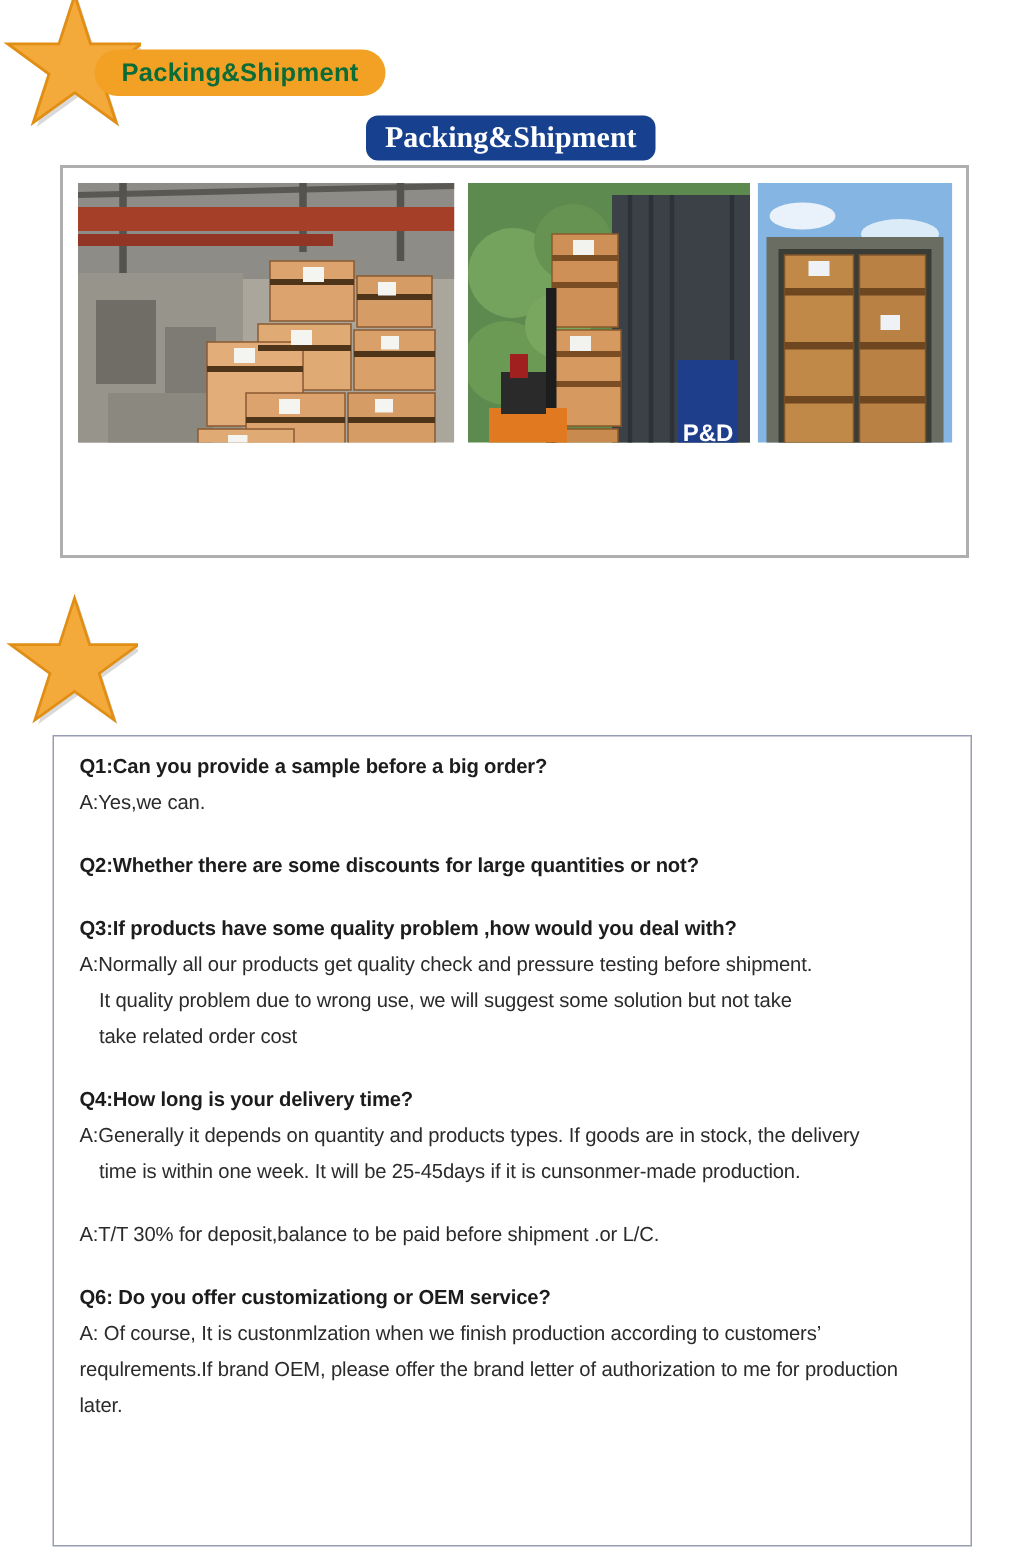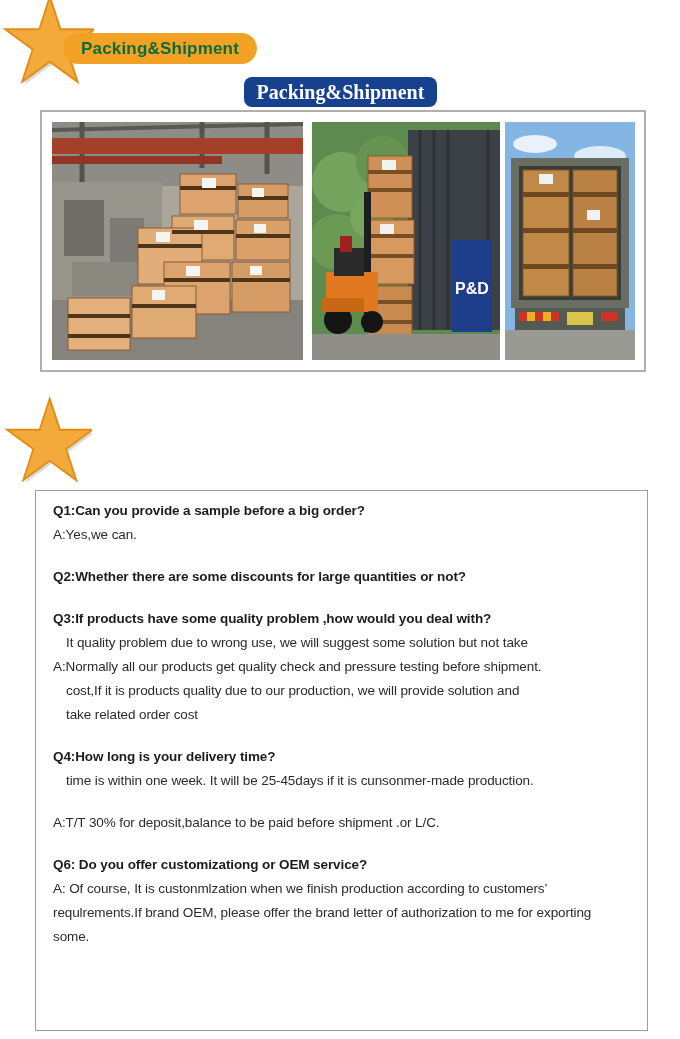--- a/index.html
+++ b/index.html
@@ -29,21 +29,21 @@
   .title-blue .title-label{
     color:#ffffff;font-family:"Liberation Serif","DejaVu Serif",serif;
     font-weight:bold;font-size:20px;
   }
   
   .photo-box{
     position:absolute;left:40px;top:110px;width:606px;height:262px;
     border:2px solid var(--photo-border,#b0afae);background:#fff;box-sizing:border-box;
     padding:10px;display:flex;
   }
-  .photo{height:238px;overflow:hidden;flex:none;}
+  .photo{height:173px;overflow:hidden;flex:none;}
   .photo svg{display:block;}
   .ph1{width:251px;margin-right:9px;}
   .ph2{width:188px;margin-right:5px;}
   .ph3{width:130px;}
   
   .faq-box{
     position:absolute;left:35px;top:490px;width:613px;height:541px;
     border:1.5px solid var(--faq-border,#989db4);box-sizing:border-box;
     padding:8px 31px 0 17px;background:#fff;
   }
@@ -230,42 +230,42 @@
         </div>
     </div>
 
     <div class="faq-item">
       <div class="faq-q">Q2:Whether there are some discounts for large quantities or not?</div>
     </div>
 
     <div class="faq-item">
       <div class="faq-q">Q3:If products have some quality problem ,how would you deal with?</div>
       <div class="faq-answers">
+          <div class="faq-a">A:Normally all our products get quality check and pressure testing before shipment.</div>
           <div class="faq-a indent">It quality problem due to wrong use, we will suggest some solution but not take</div>
-          <div class="faq-a">A:Normally all our products get quality check and pressure testing before shipment.</div>
-          <div class="faq-a indent">cost,If it is products quality due to our production, we will provide solution and</div>
           <div class="faq-a indent">take related order cost</div>
         </div>
     </div>
 
     <div class="faq-item">
       <div class="faq-q">Q4:How long is your delivery time?</div>
       <div class="faq-answers">
+          <div class="faq-a">A:Generally it depends on quantity and products types. If goods are in stock, the delivery</div>
           <div class="faq-a indent">time is within  one week. It will be 25-45days if it is cunsonmer-made production.</div>
         </div>
     </div>
 
     <div class="faq-item">
       <div class="faq-answers">
           <div class="faq-a">A:T/T 30% for deposit,balance to be paid before shipment .or L/C.</div>
         </div>
     </div>
 
     <div class="faq-item">
       <div class="faq-q">Q6: Do you offer customizationg or OEM service?</div>
       <div class="faq-answers">
           <div class="faq-a">A: Of course, It is custonmlzation when we finish production according to customers’</div>
-          <div class="faq-a">requlrements.If brand OEM, please offer the brand letter of authorization to me for exporting some.</div>
+          <div class="faq-a">requlrements.If brand OEM, please offer the brand letter of authorization to me for production later.</div>
         </div>
     </div>
   </div>
 
 </div>
 
 </body></html>

